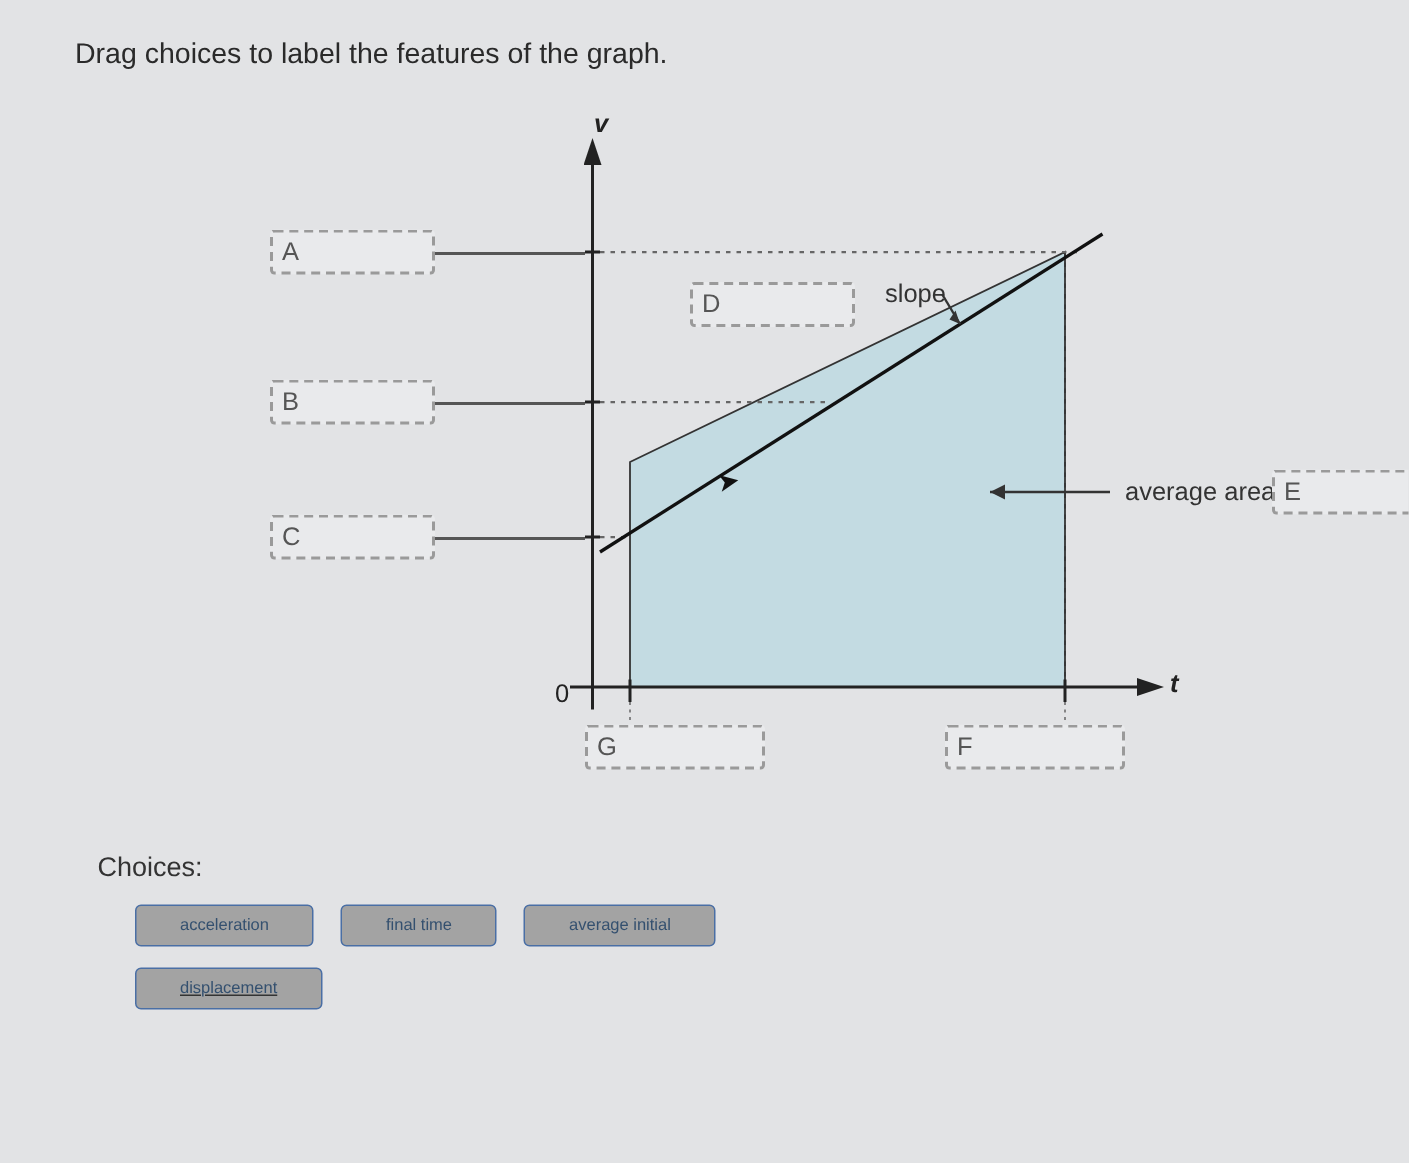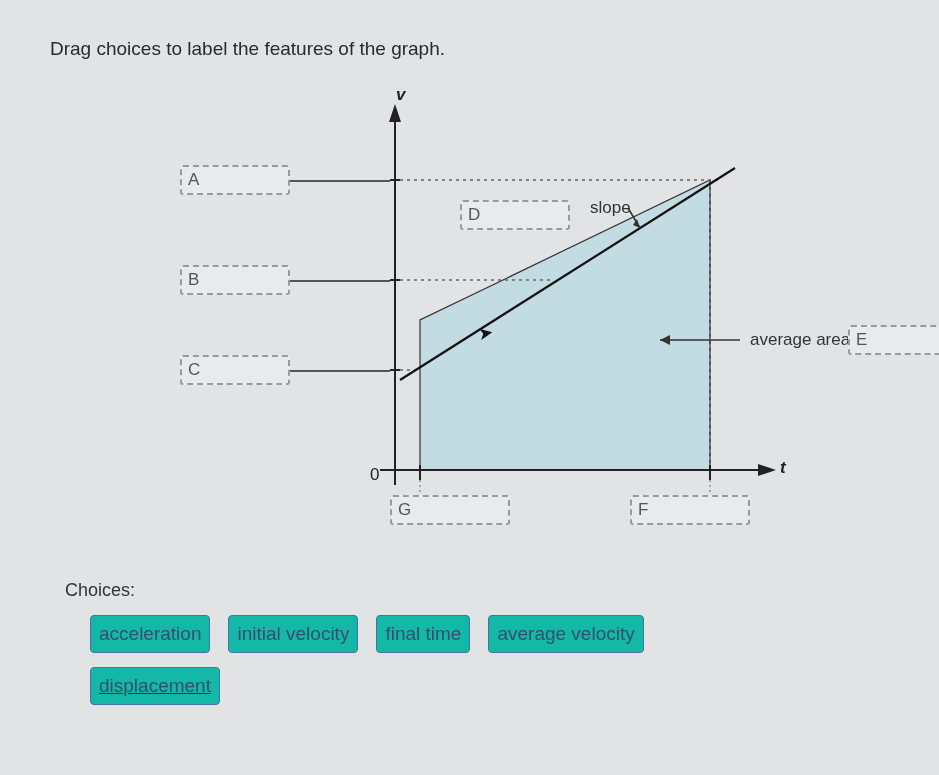--- a/index.html
+++ b/index.html
@@ -10,21 +10,21 @@
     width: 939px;
     height: 775px;
     overflow: hidden;
     box-sizing: border-box;
     padding: 20px 30px 20px 50px;
   }
   .instruction {
     font-size: 19px;
     font-weight: 500;
     color: #2a2a2a;
-    margin: 18px 0 10px 0;
+    margin: 6px 0 10px 0;
   }
   .stage {
     position: relative;
     width: 840px;
     height: 480px;
     margin-left: 40px;
   }
   .drop-box {
     position: absolute;
     border: 2px dashed #9a9a9a;
@@ -67,25 +67,25 @@
     margin: 30px 0 14px 15px;
   }
   .choices-row {
     display: flex;
     flex-wrap: wrap;
     gap: 18px;
     margin-left: 40px;
   }
   .choice-chip {
     border: 1.6px solid #4a6fa5;
-    background: #14b8a6;
+    background: #a3a3a3;
     color: #34506f;
     border-radius: 4px;
-    padding: 7px 8px;
-    font-size: 19px;
+    padding: 7px 29px;
+    font-size: 11px;
     cursor: grab;
     user-select: none;
   }
   .cursor-arrow {
     position: absolute;
     font-size: 18px;
     color: #111;
     transform: rotate(-10deg);
   }
   svg { position: absolute; }
@@ -173,19 +173,18 @@
       <span>F</span>
     </div>
 
   <span class="cursor-arrow" style="left:388px; top:252px;">➤</span>
 </div>
 
 <div class="choices-header">Choices:</div>
 
 <div class="choices-row">
   <div class="choice-chip">acceleration</div>
-  <div class="choice-chip">initial velocity</div>
   <div class="choice-chip">final time</div>
-  <div class="choice-chip">average velocity</div>
+  <div class="choice-chip">average initial</div>
 </div>
 <div class="choices-row" style="margin-top:14px;text-decoration:underline;">
   <div class="choice-chip">displacement</div>
 </div>
 
 </body></html>

